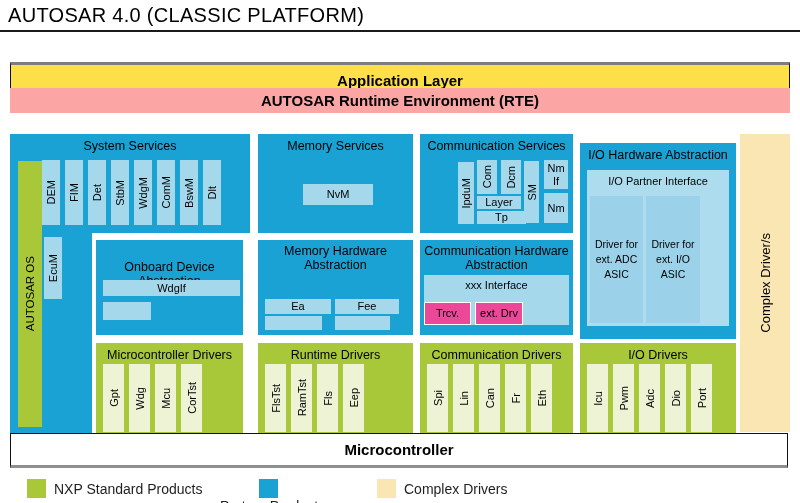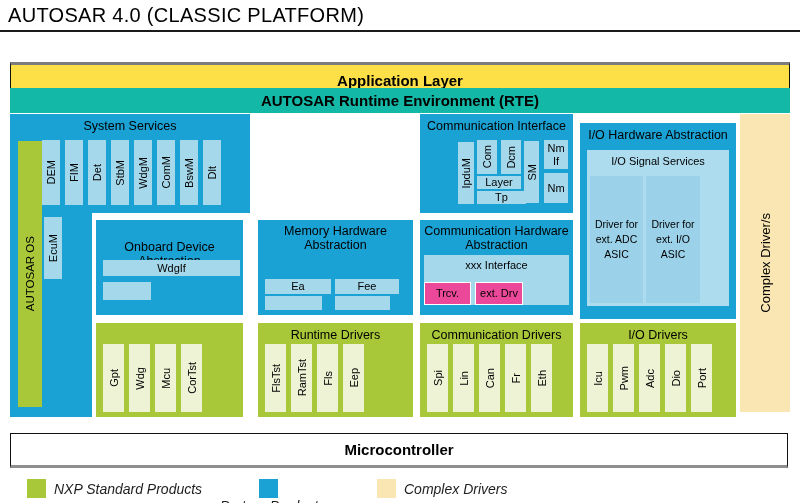--- a/index.html
+++ b/index.html
@@ -4,24 +4,24 @@
 <style>
   html,body{margin:0;padding:0;background:#fff;}
   body{font-family:"Liberation Sans",sans-serif;color:#000;}
   .page{position:relative;width:800px;height:503px;background:#fff;overflow:hidden;}
 
   .page-title{position:absolute;left:8px;top:4px;font-size:20px;letter-spacing:.3px;white-space:nowrap;}
   .title-rule{position:absolute;left:0;top:30px;width:800px;height:2px;background:#1a1a1a;}
 
   .layer{position:absolute;display:flex;align-items:center;justify-content:center;font-weight:bold;font-size:15px;}
   .app-layer{left:10px;top:62px;width:778px;height:31px;background:#fde047;border:1px solid #111;border-top:3px solid #7d7d7d;}
-  .rte{left:10px;top:88px;width:780px;height:25px;background:#14b8a6;}
+  .rte{left:10px;top:88px;width:780px;height:25px;background:#fca5a5;}
   .micro{left:10px;top:433px;width:776px;height:31px;background:#fff;border:1px solid #111;border-bottom:3px solid #8f8f8f;}
 
-  .bsw{position:absolute;left:10px;top:114px;width:780px;height:303px;}
+  .bsw{position:absolute;left:10px;top:134px;width:780px;height:303px;}
   .blk{position:absolute;box-sizing:border-box;}
   .blue{background:#1ba2d5;}
   .green{background:#a8c83a;}
   .cream{background:#fae6b3;}
   .lblue{background:#a6d8ec;}
   .pgreen{background:#eef3d6;}
 
   .sec-title{text-align:center;font-size:12.5px;line-height:1.15;padding-top:5px;}
   .vtext{writing-mode:vertical-rl;transform:rotate(180deg);}
   .vbox{position:absolute;display:flex;align-items:center;justify-content:center;font-size:11px;box-sizing:border-box;}
@@ -39,21 +39,21 @@
 
   .io-panel{position:absolute;left:7px;top:27px;width:142px;height:156px;background:#aedcef;}
   .io-panel .panel-label{text-align:center;font-size:11px;padding-top:5px;}
   .ext-driver{position:absolute;top:26px;height:127px;background:#9bd2ea;display:flex;flex-direction:column;align-items:center;justify-content:center;font-size:10.5px;line-height:1.45;text-align:center;}
 
   .comm-panel{position:absolute;left:4px;top:35px;width:145px;height:50px;background:#a6d8ec;}
   .comm-panel .panel-label{text-align:center;font-size:11px;padding-top:4px;}
   .wborder{border:1px solid #fff;background:#ec4899;}
 
   .legend{position:absolute;left:0;top:479px;width:800px;height:24px;}
-  .legend-item{position:absolute;top:0;display:flex;align-items:center;font-style:italic;}
+  .legend-item{position:absolute;top:0;display:flex;align-items:center;}
   .legend-item:nth-child(1){left:27px;}
   .legend-item:nth-child(2){left:220px;flex-direction:column;}
   .legend-item:nth-child(3){left:377px;}
   .legend-swatch{width:19px;height:19px;margin-right:8px;flex:none;}
   .legend-label{font-size:14px;color:#1e1e1e;white-space:nowrap;}
 </style>
 </head>
 <body>
 
 <div class="page">
@@ -96,23 +96,27 @@
           <span class="vtext">ComM</span>
         </div>
         <div class="mod lblue">
           <span class="vtext">BswM</span>
         </div>
         <div class="mod lblue">
           <span class="vtext">Dlt</span>
         </div>
       </div>
 
+    <div class="blk blue" style="left:248px;top:0;width:155px;height:99px;">
+      <div class="sec-title">Memory Services</div>
+      <div class="hbox lblue" style="left:45px;top:50px;width:70px;height:21px;">NvM</div>
+    </div>
 
     <div class="blk blue" style="left:410px;top:0;width:153px;height:99px;">
-      <div class="sec-title">Communication Interface</div>
+      <div class="sec-title">Communication Services</div>
       <div class="vbox lblue" style="left:38px;top:28px;width:16px;height:62px;">
           <span class="vtext">IpduM</span>
         </div>
       <div class="vbox lblue" style="left:57px;top:26px;width:20px;height:34px;">
           <span class="vtext">Com</span>
         </div>
       <div class="vbox lblue" style="left:81px;top:26px;width:20px;height:34px;">
           <span class="vtext">Dcm</span>
         </div>
       <div class="hbox lblue" style="left:57px;top:62px;width:44px;height:13px;">Layer</div>
@@ -120,21 +124,21 @@
       <div class="vbox lblue" style="left:104px;top:27px;width:15px;height:62px;">
           <span class="vtext">SM</span>
         </div>
       <div class="hbox lblue" style="left:124px;top:26px;width:24px;height:29px;padding:0 4px;">Nm If</div>
       <div class="hbox lblue" style="left:124px;top:59px;width:24px;height:30px;">Nm</div>
     </div>
 
     <div class="blk blue" style="left:570px;top:0;width:156px;height:196px;margin-top:9px;">
       <div class="sec-title">I/O Hardware Abstraction</div>
       <div class="io-panel">
-        <div class="panel-label">I/O Signal Services</div>
+        <div class="panel-label">I/O Partner Interface</div>
         <div class="ext-driver" style="left:3px;width:53px;">Driver for ext. ADC ASIC</div>
         <div class="ext-driver" style="left:59px;width:54px;">Driver for ext. I/O ASIC</div>
       </div>
     </div>
 
     <div class="blk cream complex-bar">
         <span class="vtext">Complex Driver/s</span>
       </div>
 
     <div class="blk blue" style="left:86px;top:106px;width:147px;height:95px;">
@@ -154,20 +158,21 @@
     <div class="blk blue" style="left:410px;top:106px;width:153px;height:95px;">
       <div class="sec-title" style="padding-top:4px;">Communication Hardware Abstraction</div>
       <div class="comm-panel">
         <div class="panel-label">xxx Interface</div>
         <div class="hbox wborder" style="left:0;top:27px;width:47px;height:23px;">Trcv.</div>
         <div class="hbox wborder" style="left:51px;top:27px;width:48px;height:23px;">ext. Drv</div>
       </div>
     </div>
 
     <div class="blk green" style="left:86px;top:209px;width:147px;height:94px;">
+      <div class="sec-title">Microcontroller Drivers</div>
       <div class="mods dmods" style="left:7px;top:21px;">
           <div class="mod pgreen">
             <span class="vtext">Gpt</span>
           </div>
           <div class="mod pgreen">
             <span class="vtext">Wdg</span>
           </div>
           <div class="mod pgreen">
             <span class="vtext">Mcu</span>
           </div>

